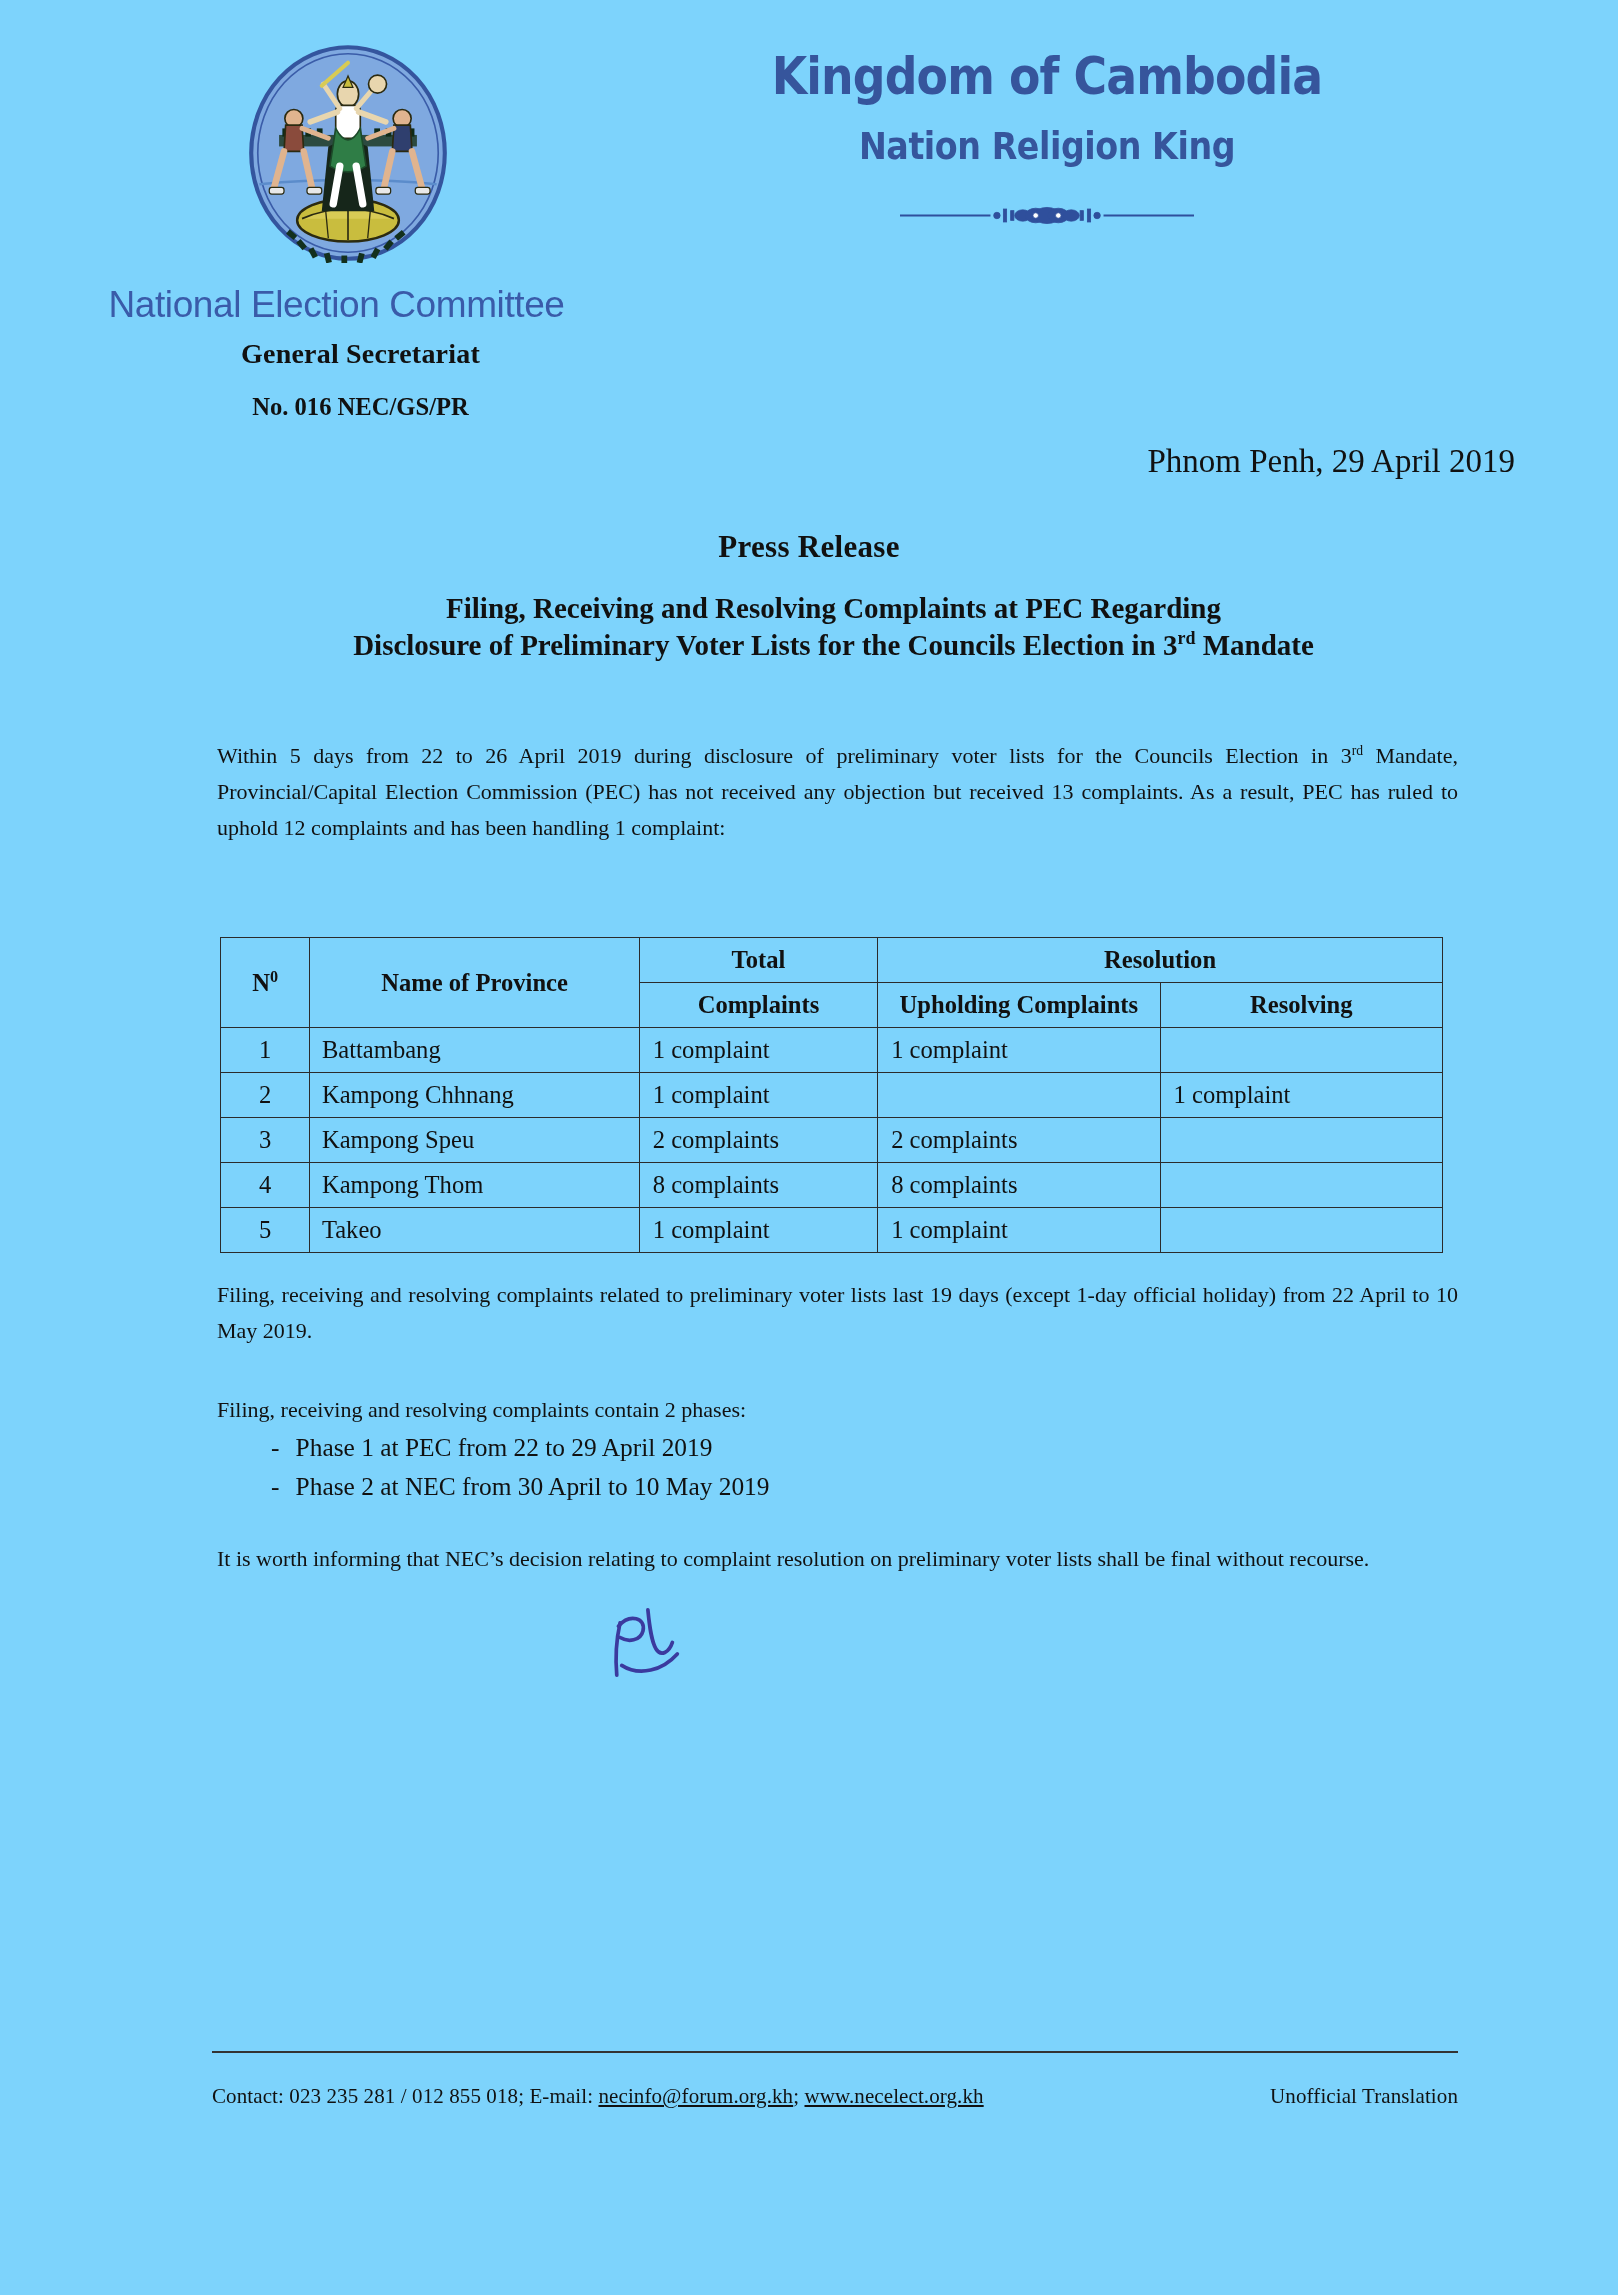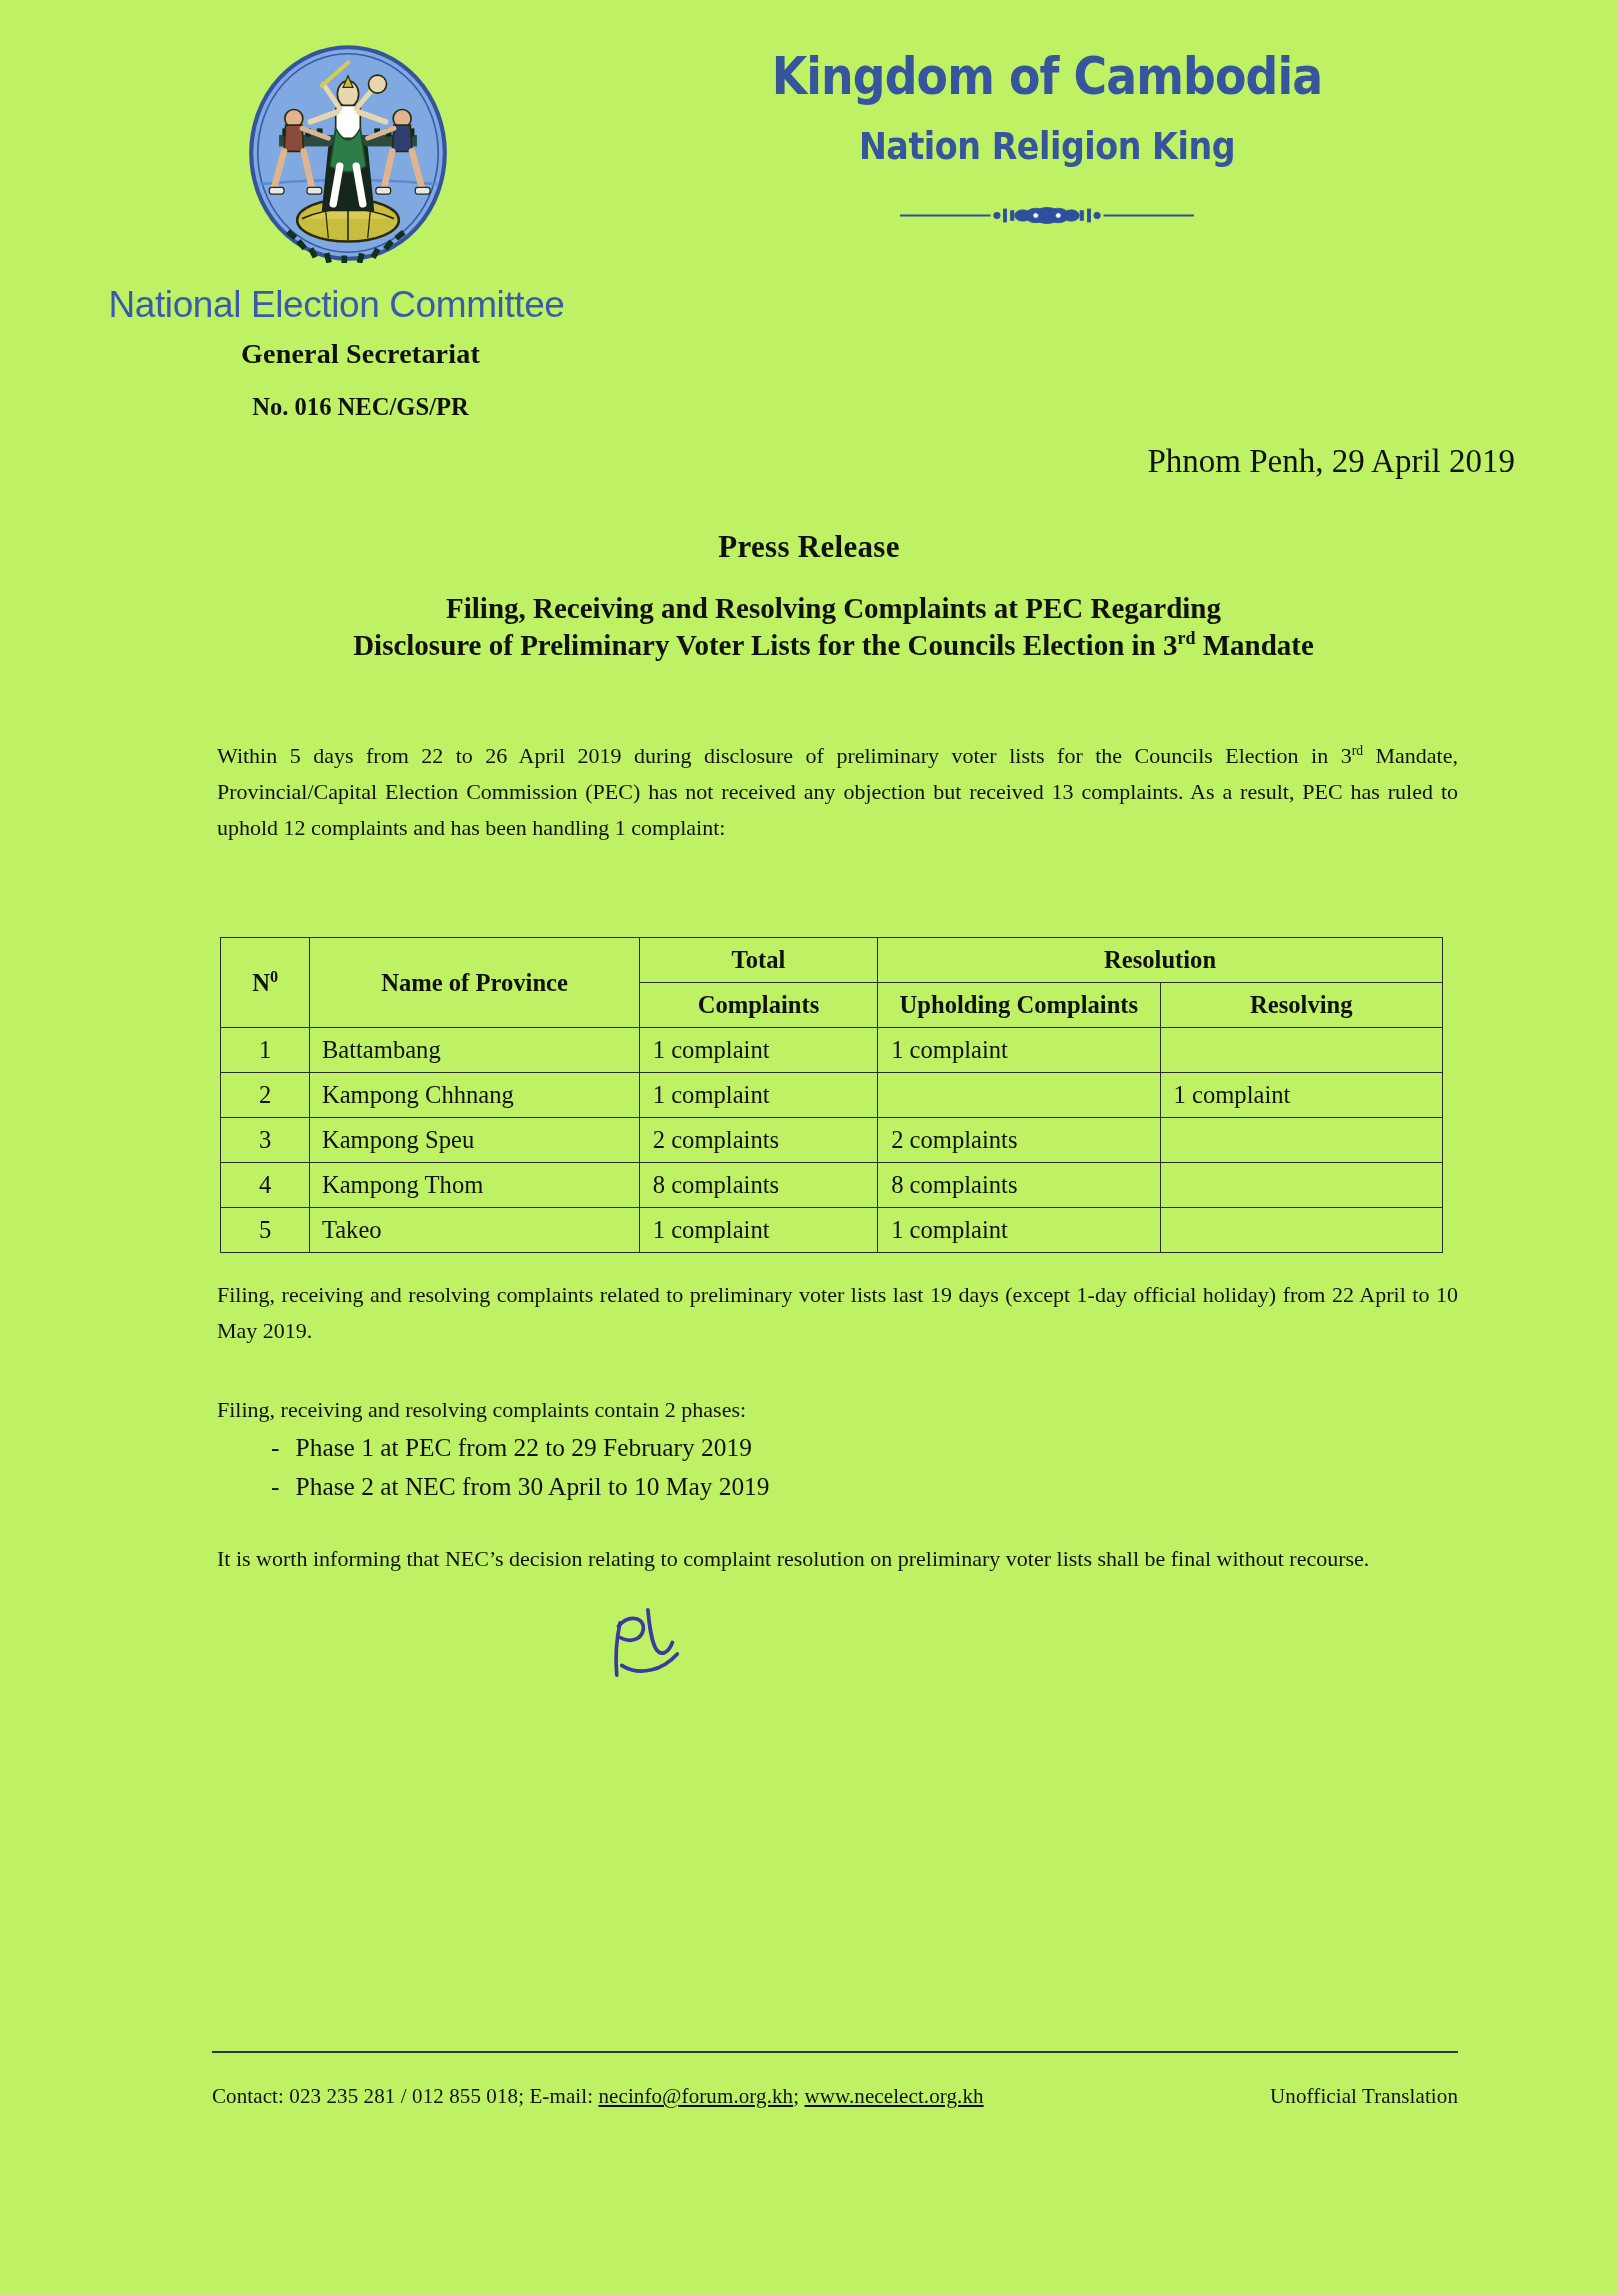--- a/index.html
+++ b/index.html
@@ -12,21 +12,21 @@
     height: 2295px;
     position: relative;
     font-family: "Liberation Serif", serif;
     color: #111111;
     overflow: hidden;
   }
 
   .page {
     position: absolute;
     inset: 0;
-    background: #bef264;
+    background: #7dd3fc;
   }
 
   
   .header-block {
     position: absolute;
     top: 0;
     left: 0;
     right: 0;
     height: 426px;
   }
@@ -426,21 +426,21 @@
           </tr>
         </tbody>
     </table>
   </div>
 
   <div class="para" id="duration-para">Filing, receiving and resolving complaints related to preliminary voter lists last 19 days (except 1-day official holiday) from 22 April to 10 May 2019.</div>
 
   <div class="para" id="phases-para">Filing, receiving and resolving complaints contain 2 phases:</div>
 
   <div class="phase-list" id="phase-list">
-      <div><span class="phase-dash">-</span><span>Phase 1 at PEC from 22 to 29 February 2019</span></div>
+      <div><span class="phase-dash">-</span><span>Phase 1 at PEC from 22 to 29 April 2019</span></div>
       <div><span class="phase-dash">-</span><span>Phase 2 at NEC from 30 April to 10 May 2019</span></div>
     </div>
 
   <div class="para" id="final-para">It is worth informing that NEC’s decision relating to complaint resolution on preliminary voter lists shall be final without recourse.</div>
 
   <div class="signature">
     <svg viewBox="0 0 150 110" xmlns="http://www.w3.org/2000/svg">
       <g fill="none" stroke="#3b3a9e" stroke-width="4.5" stroke-linecap="round" stroke-linejoin="round">
         <path d="M28 34 C24 52 22 76 24 98"></path>
         <path d="M26 38 C40 22 60 28 56 44 C53 56 38 58 28 52"></path>

